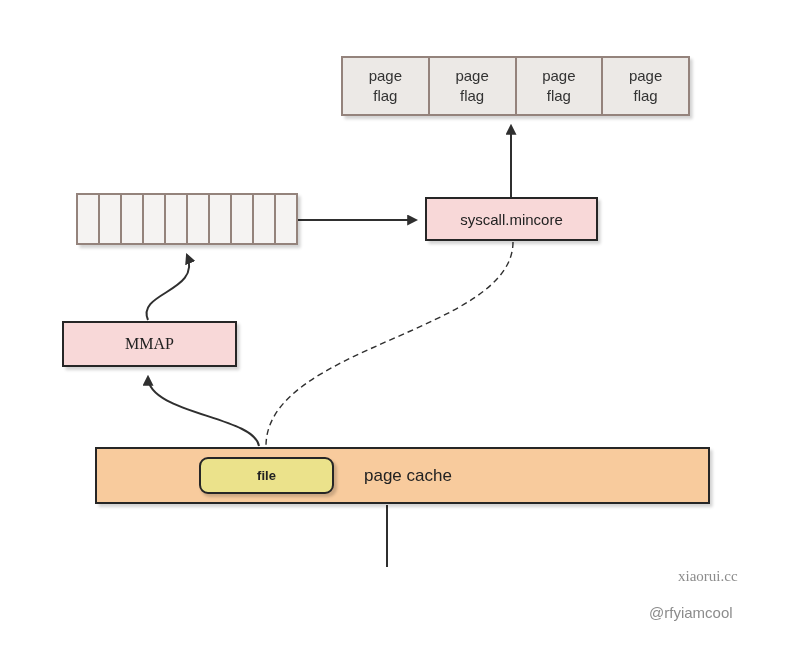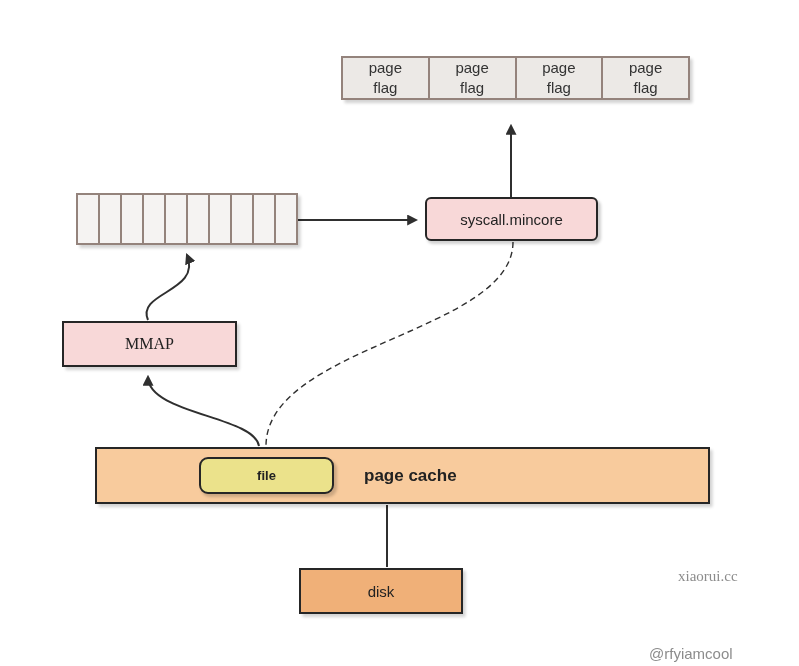--- a/index.html
+++ b/index.html
@@ -31,21 +31,21 @@
     stroke-dasharray: 6 4;
   }
   #ah path { fill: var(--line, #2f2f2f); }
 
   .shadow { box-shadow: 2.5px 3px 3px rgba(0,0,0,0.18); }
 
   
   .flag-row {
     position: absolute;
     left: 341px; top: 56px;
-    width: 349px; height: 44px;
+    width: 349px; height: 60px;
     display: flex;
     background: var(--flag-fill, #ece9e6);
     border: 2px solid var(--flag-border, #94837c);
     box-sizing: border-box;
   }
   .flag-cell {
     flex: 1;
     display: flex;
     align-items: center;
     justify-content: center;
@@ -82,21 +82,20 @@
     justify-content: center;
     border: 2px solid var(--box-border, #262626);
     box-sizing: border-box;
     color: #222222;
   }
   .mincore {
     left: 425px; top: 197px;
     width: 173px; height: 44px;
     background: var(--pink, #f8d8d8);
     font-size: 15px;
-    border-radius: 6px;
   }
   .mmap {
     left: 62px; top: 321px;
     width: 175px; height: 46px;
     background: var(--pink, #f8d8d8);
     font-size: 16px;
     font-family: Liberation Serif, serif;
   }
   .pagecache {
     left: 95px; top: 447px;
@@ -121,36 +120,35 @@
   }
   .pc-label {
     position: absolute;
     left: 267px;
     top: 0;
     height: 53px;
     display: flex;
     align-items: center;
     font-size: 17px;
     color: #222222;
-    font-weight: bold;
   }
   .disk {
     left: 299px; top: 568px;
     width: 164px; height: 46px;
     background: var(--orange, #f0b078);
     font-size: 15px;
   }
 
   .watermark {
     position: absolute;
     font-size: 15px;
     color: var(--watermark, #8c8c8c);
   }
   .wm1 { left: 678px; top: 568px; font-family: Liberation Serif, serif; }
-  .wm2 { left: 649px; top: 604px; margin-top: 41px; }
+  .wm2 { left: 649px; top: 604px; }
 </style>
 </head>
 <body>
 
 <div class="canvas">
 
   <svg class="wires" viewBox="0 0 799 666" xmlns="http://www.w3.org/2000/svg">
     <defs>
       <marker id="ah" viewBox="0 0 10 10" markerWidth="11" markerHeight="11" refX="8" refY="5" orient="auto" markerUnits="userSpaceOnUse">
         <path d="M0 0 L10 5 L0 10 Z"></path>
@@ -190,18 +188,17 @@
 
   <div class="node mincore shadow">syscall.mincore</div>
 
   <div class="node mmap shadow">MMAP</div>
 
   <div class="node pagecache shadow">
     <div class="filebox shadow">file</div>
     <span class="pc-label">page cache</span>
   </div>
 
-  <div class="node disk shadow">disk</div>
 
   <div class="watermark wm1">xiaorui.cc</div>
   <div class="watermark wm2">@rfyiamcool</div>
 
 </div>
 
 </body></html>

